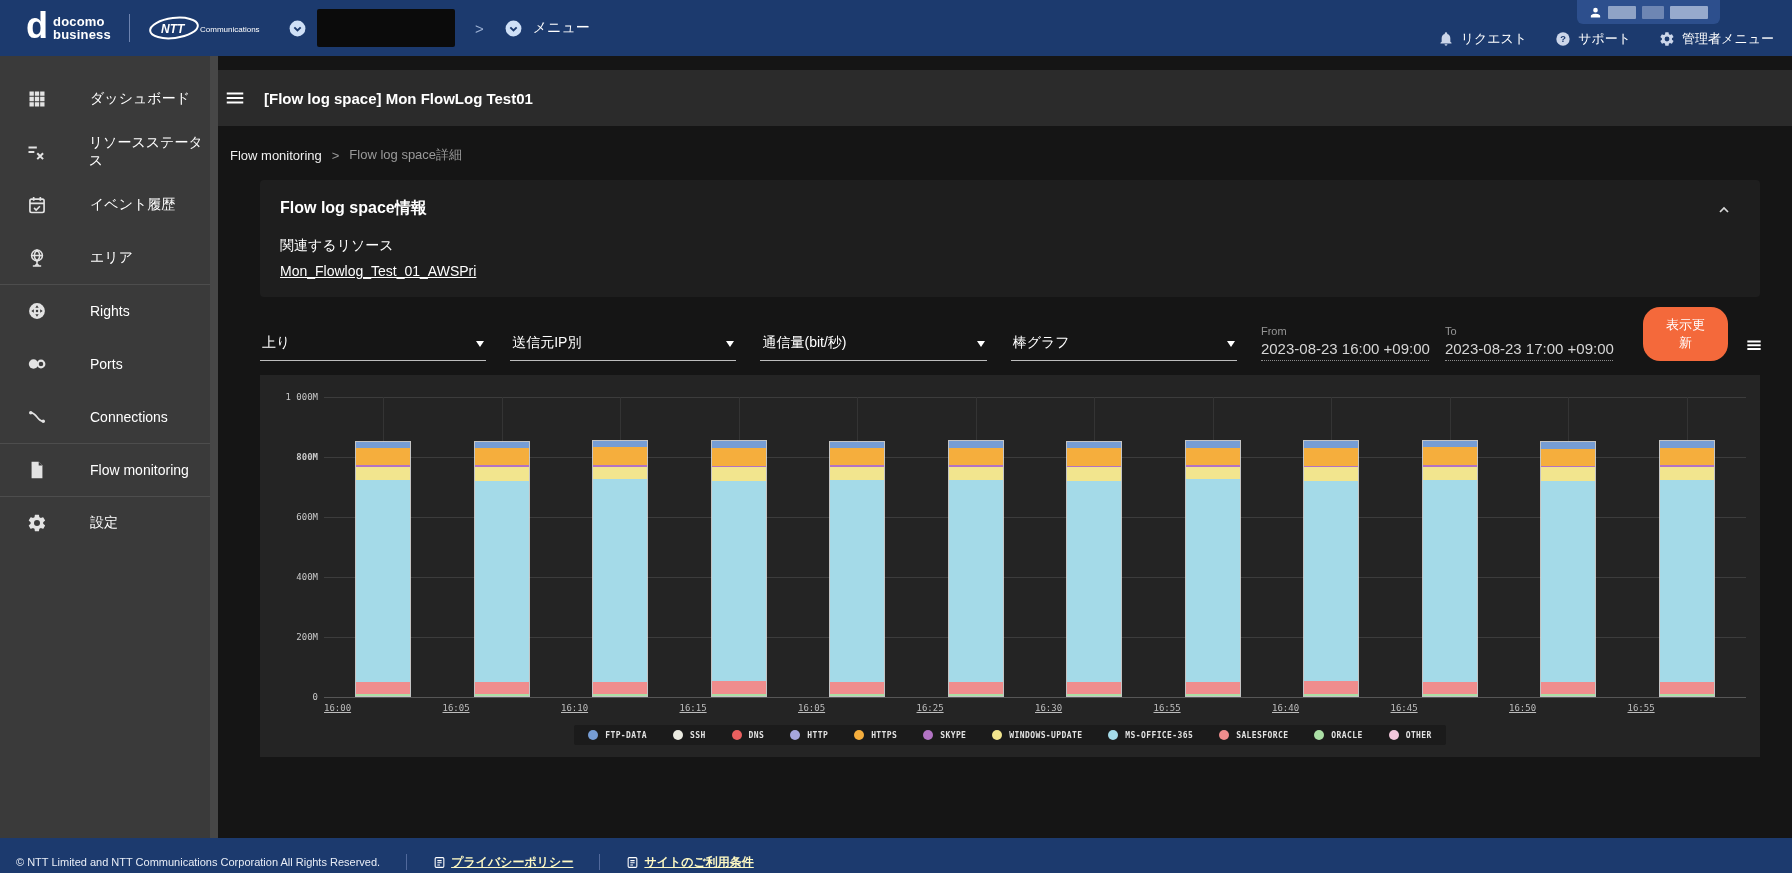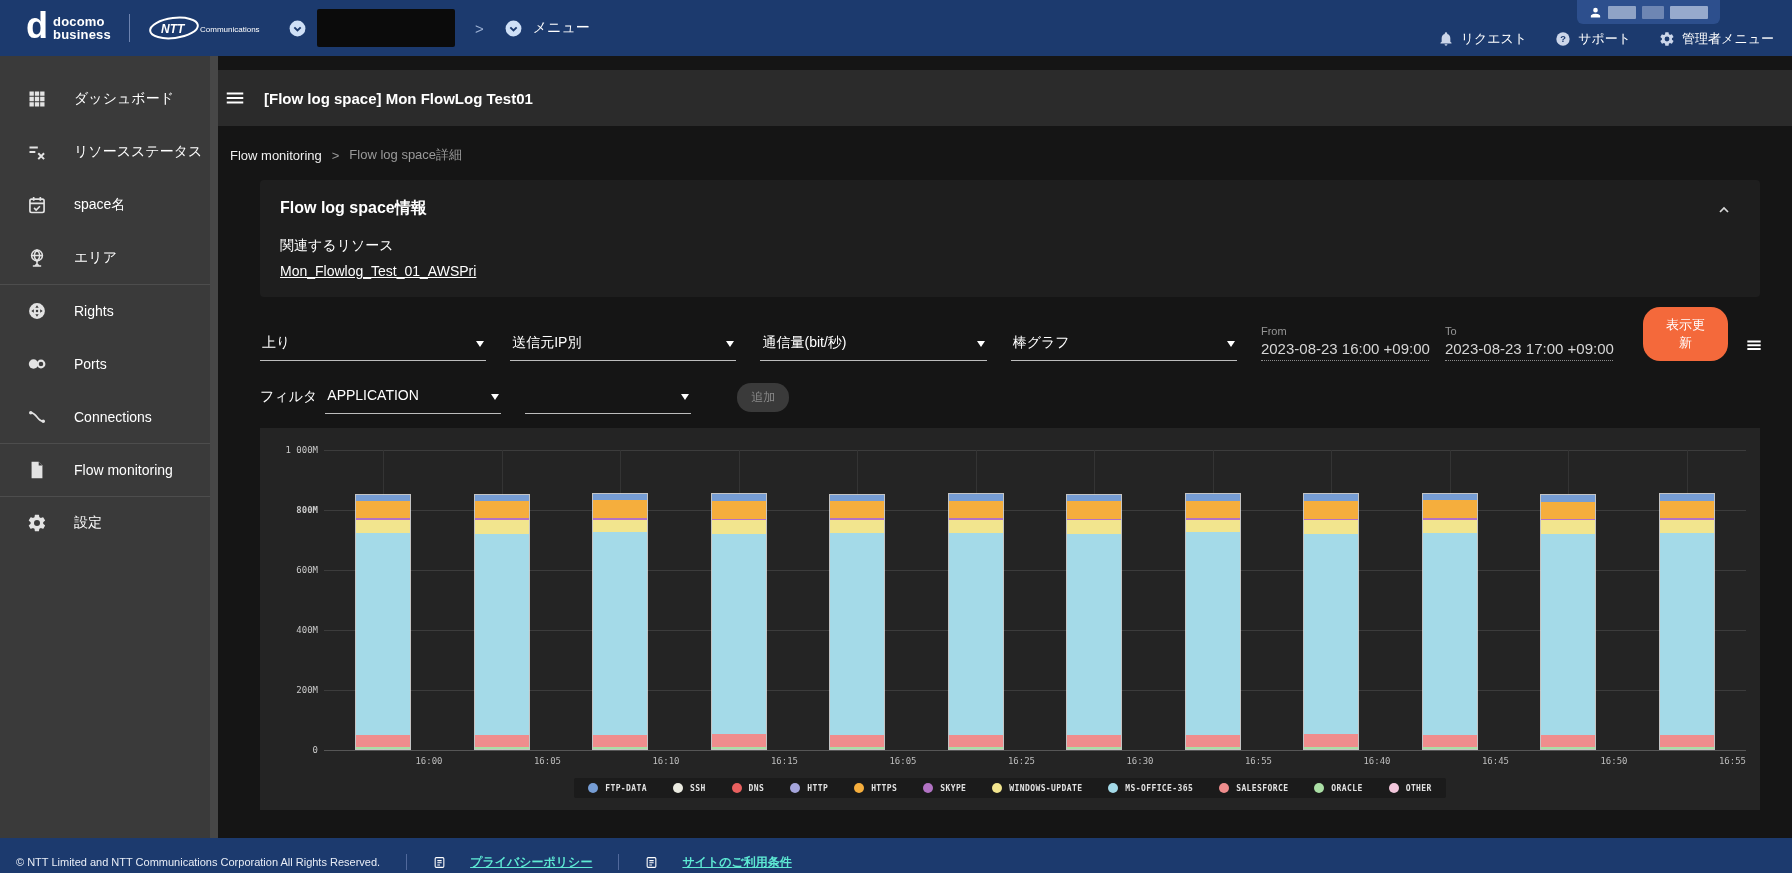--- a/index.html
+++ b/index.html
@@ -19,21 +19,21 @@
   .user-badge { position:absolute; top:0; right:72px; height:24px; background:#2d4f8d;
                 border-radius:0 0 6px 6px; display:flex; align-items:center; gap:6px; padding:0 12px; }
   .user-badge .blk { height:13px; border-radius:1px; }
   .nav-links { position:absolute; right:18px; top:30px; display:flex; gap:28px; align-items:center; }
   .nav-link { display:flex; align-items:center; gap:7px; font-size:13px; color:#fff; cursor:pointer; }
   .icn { display:inline-flex; align-items:center; justify-content:center; color:#dfe5f0; }
   .icn svg { display:block; }
   
   .layout { display:flex; height:782px; }
   .sidebar { width:210px; background:#3a3a3a; padding-top:16px; flex:none; }
-  .side-item { height:53px; display:flex; align-items:center; gap:26px; padding-left:26px;
+  .side-item { height:53px; display:flex; align-items:center; gap:42px; padding-left:26px;
                color:#fff; font-size:14px; cursor:pointer; }
   .side-item .icn { color:#e3e3e3; width:22px; }
   .side-item.divided { border-top:1px solid #4d4d4d; }
   .main { flex:1; position:relative; background:#151515; padding-left:8px; overflow:hidden; }
   .vscroll { position:absolute; left:0; top:0; bottom:0; width:8px; background:#474747; }
   .titlebar { margin-top:14px; height:56px; background:#2b2b2b; display:flex; align-items:center;
               gap:18px; padding-left:6px; color:#fff; }
   .titlebar .icn { color:#fff; cursor:pointer; }
   .page-title { font-size:15px; font-weight:bold; }
   .breadcrumb { margin:20px 0 0 12px; font-size:13px; color:#9a9a9a; display:flex; gap:10px; align-items:center; }
@@ -77,34 +77,34 @@
   .hgrid { position:absolute; left:0; right:0; height:1px; background:#3c3c3c; }
   .hgrid.zero { background:#565656; }
   .bars-row { position:absolute; left:0; right:0; top:0; bottom:0; display:flex; }
   .slot { flex:1; position:relative; display:flex; justify-content:center; align-items:flex-end; }
   .slot::before { content:''; position:absolute; left:50%; top:0; bottom:0; width:1px; background:#343434; }
   .bar { position:relative; width:56px; display:flex; flex-direction:column; justify-content:flex-end;
          border:1px solid rgba(225,225,225,.85); cursor:pointer; }
   .seg { width:100%; }
   .xlabels-row { display:flex; padding:6px 14px 0 64px;
                  font-family:"DejaVu Sans Mono", monospace; font-size:9px; color:#bdbdbd; }
-  .xslot { flex:1; text-align:right; }
+  .xslot { flex:1; text-align:left;text-decoration:underline; }
   .legend-row { display:flex; justify-content:center; margin-top:12px; }
   .legend-inner { display:inline-flex; align-items:center; gap:26px; background:#1b1b1b;
                   padding:5px 14px; border-radius:2px; }
   .legend-item { display:flex; align-items:center; gap:7px; cursor:pointer; }
   .legend-dot { width:10px; height:10px; border-radius:50%; }
   .legend-txt { font-family:"DejaVu Sans Mono", monospace; font-size:8px; font-weight:bold;
                 text-transform:uppercase; letter-spacing:.4px; color:#e2e2e2; }
   
   .footer { height:48px; background:#1c3a6e; display:flex; align-items:center; color:#e8edf6; }
   .copyright { font-size:11px; padding-left:16px; }
   .foot-sep { width:1px; height:16px; background:#51699c; margin:0 26px; }
-  .foot-link { display:flex; align-items:center; gap:24px; font-size:12px; font-weight:bold;
-               color:#5eead4; cursor:pointer; }
+  .foot-link { display:flex; align-items:center; gap:5px; font-size:12px; font-weight:bold;
+               color:#fef9c3; cursor:pointer; }
   .foot-link .txt { text-decoration:underline; }
 </style>
 </head>
 <body>
 
 <div class="topnav">
   <div class="brand">
     <div class="dlogo">
       <span class="dglyph">d</span>
       <span class="dtxt">
@@ -197,21 +197,21 @@
         <span>リソースステータス</span>
       </div>
       <div class="side-item">
         <span class="icn">
           <svg width="20" height="20" viewBox="0 0 24 24" fill="none" stroke="currentColor" stroke-width="2">
             <rect x="3.5" y="5" width="17" height="16" rx="2"></rect>
             <path d="M8 2.5V7M16 2.5V7M3.5 10h17"></path>
             <path d="M8.5 15.5l2.5 2.5 4.5-4.5"></path>
           </svg>
         </span>
-        <span>space名</span>
+        <span>イベント履歴</span>
       </div>
       <div class="side-item">
         <span class="icn">
           <svg width="20" height="20" viewBox="0 0 24 24" fill="none" stroke="currentColor" stroke-width="1.8">
             <circle cx="12" cy="9" r="6.5"></circle>
             <path d="M5.5 9h13M12 2.5c-4.5 4-4.5 9 0 13 4.5-4 4.5-9 0-13z"></path>
             <path d="M12 15.5V19M7 21.5h10M9.5 21.5L12 19l2.5 2.5"></path>
           </svg>
         </span>
         <span>エリア</span>
@@ -310,32 +310,20 @@
         <div class="dval">2023-08-23 17:00 +09:00</div>
       </div>
       <button class="refresh-btn">表示更新</button>
       <span class="icn chart-menu">
         <svg width="20" height="20" viewBox="0 0 24 24" fill="#ffffff">
             <path d="M4 6.5h16v2.4H4zM4 11h16v2.4H4zM4 15.5h16v2.4H4z"></path>
           </svg>
       </span>
     </div>
 
-    <div class="ctl-row filter-row">
-      <span class="filter-lbl">フィルタ</span>
-      <div class="select-field sm1">
-        <span>APPLICATION</span>
-        <span class="caret"></span>
-      </div>
-      <div class="select-field sm2">
-        <span></span>
-        <span class="caret"></span>
-      </div>
-      <button class="add-btn">追加</button>
-    </div>
 
     <div class="chart-panel">
       <div class="plot-wrap">
         <div class="ylabels" id="ylabels">
             <div class="ylab" style="top: 0px;">1 000M</div>
             <div class="ylab" style="top: 60px; font-weight: bold;">800M</div>
             <div class="ylab" style="top: 120px;">600M</div>
             <div class="ylab" style="top: 180px;">400M</div>
             <div class="ylab" style="top: 240px;">200M</div>
             <div class="ylab" style="top: 300px;">0</div>

